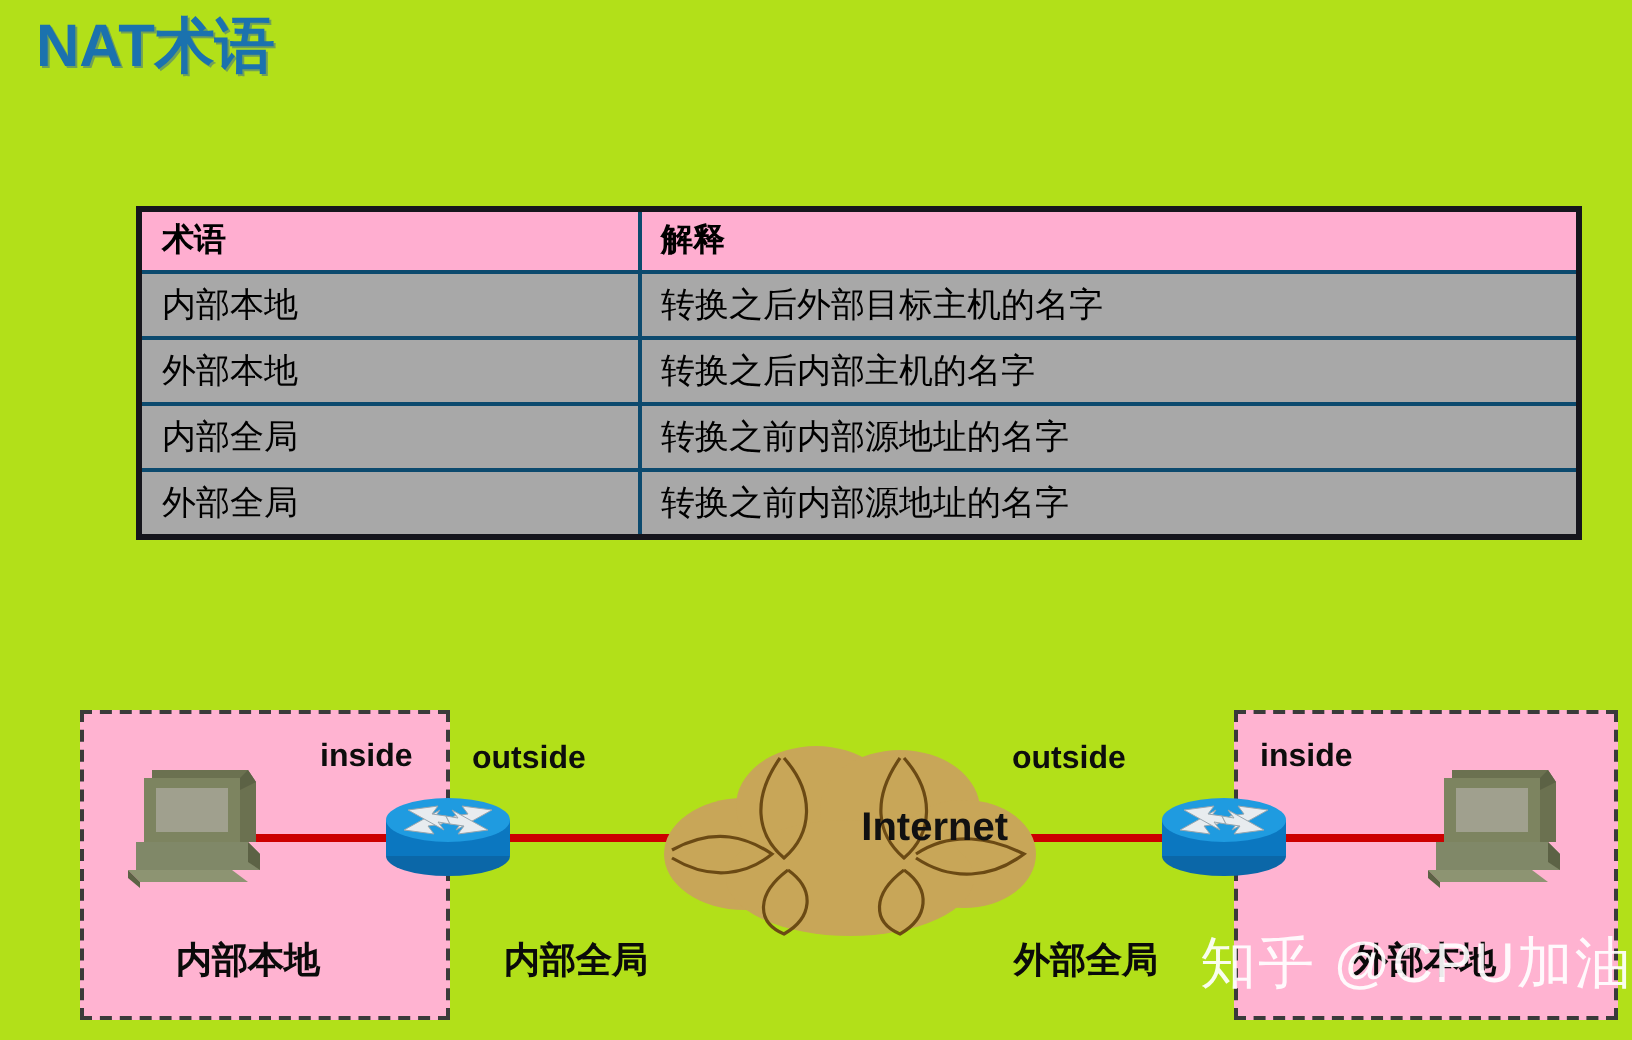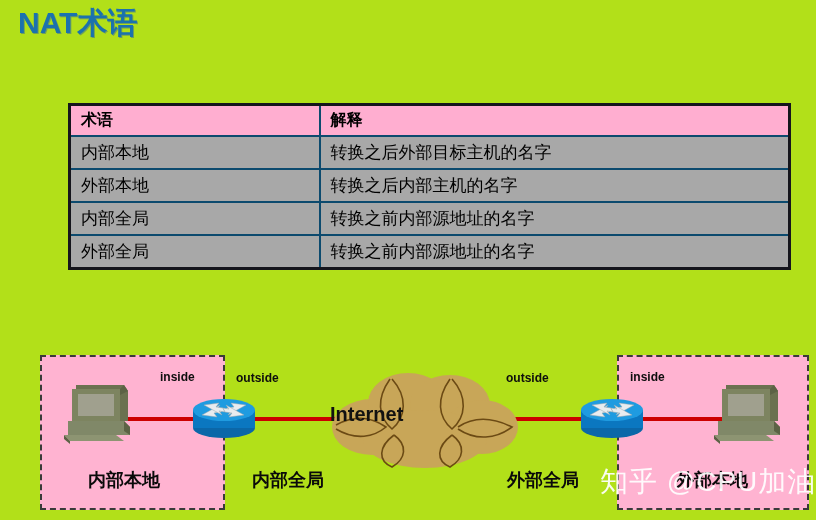--- a/index.html
+++ b/index.html
@@ -95,44 +95,44 @@
   
   #cloud {
     position: absolute;
     left: 330px;
     top: 20px;
     width: 190px;
     height: 105px;
   }
   #cloud-label {
     position: absolute;
-    left: 330px;
+    left: 314px;
     top: 58px;
     width: 190px;
-    text-align: left;
+    text-align: right;
     font-size: 20px;
     font-weight: bold;
     color: #111;
     z-index: 3;
   }
 
   
   .router { position: absolute; width: 68px; height: 46px; z-index: 4; }
   #router-left  { left: 190px; top: 50px; }
   #router-right { left: 578px; top: 50px; }
 
   
   .pc { position: absolute; width: 74px; height: 66px; z-index: 4; }
   #pc-left  { left: 62px;  top: 36px; }
   #pc-right { left: 712px; top: 36px; }
 
   
   .iface-label {
     position: absolute;
-    font-size: 12px;
+    font-size: 16px;
     font-weight: bold;
     color: #0d0d0d;
     white-space: nowrap;
     z-index: 5;
   }
   #lbl-inside-l  { left: 160px; top: 25px; }
   #lbl-outside-l { left: 236px; top: 26px; }
   #lbl-outside-r { left: 506px; top: 26px; }
   #lbl-inside-r  { left: 630px; top: 25px; }
 

